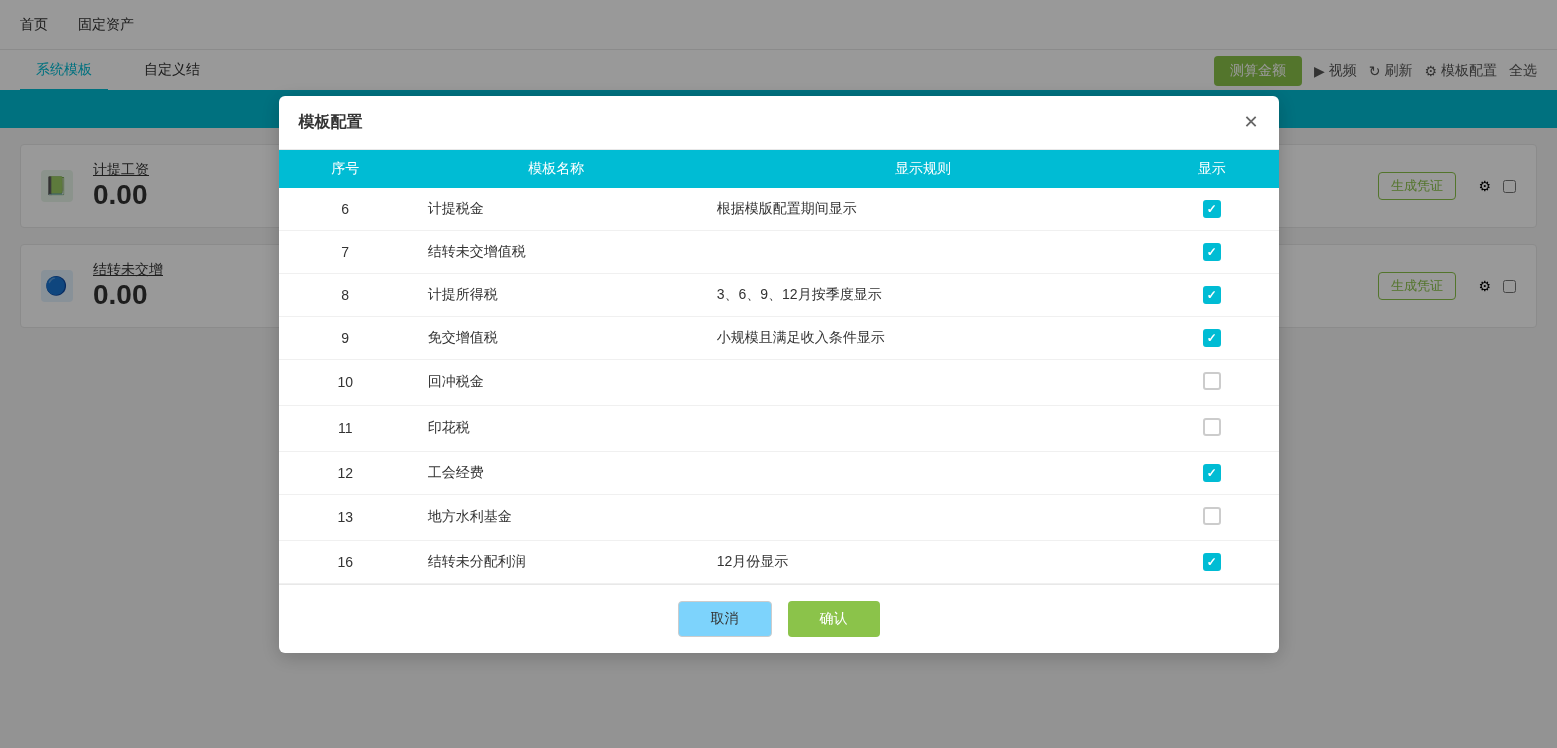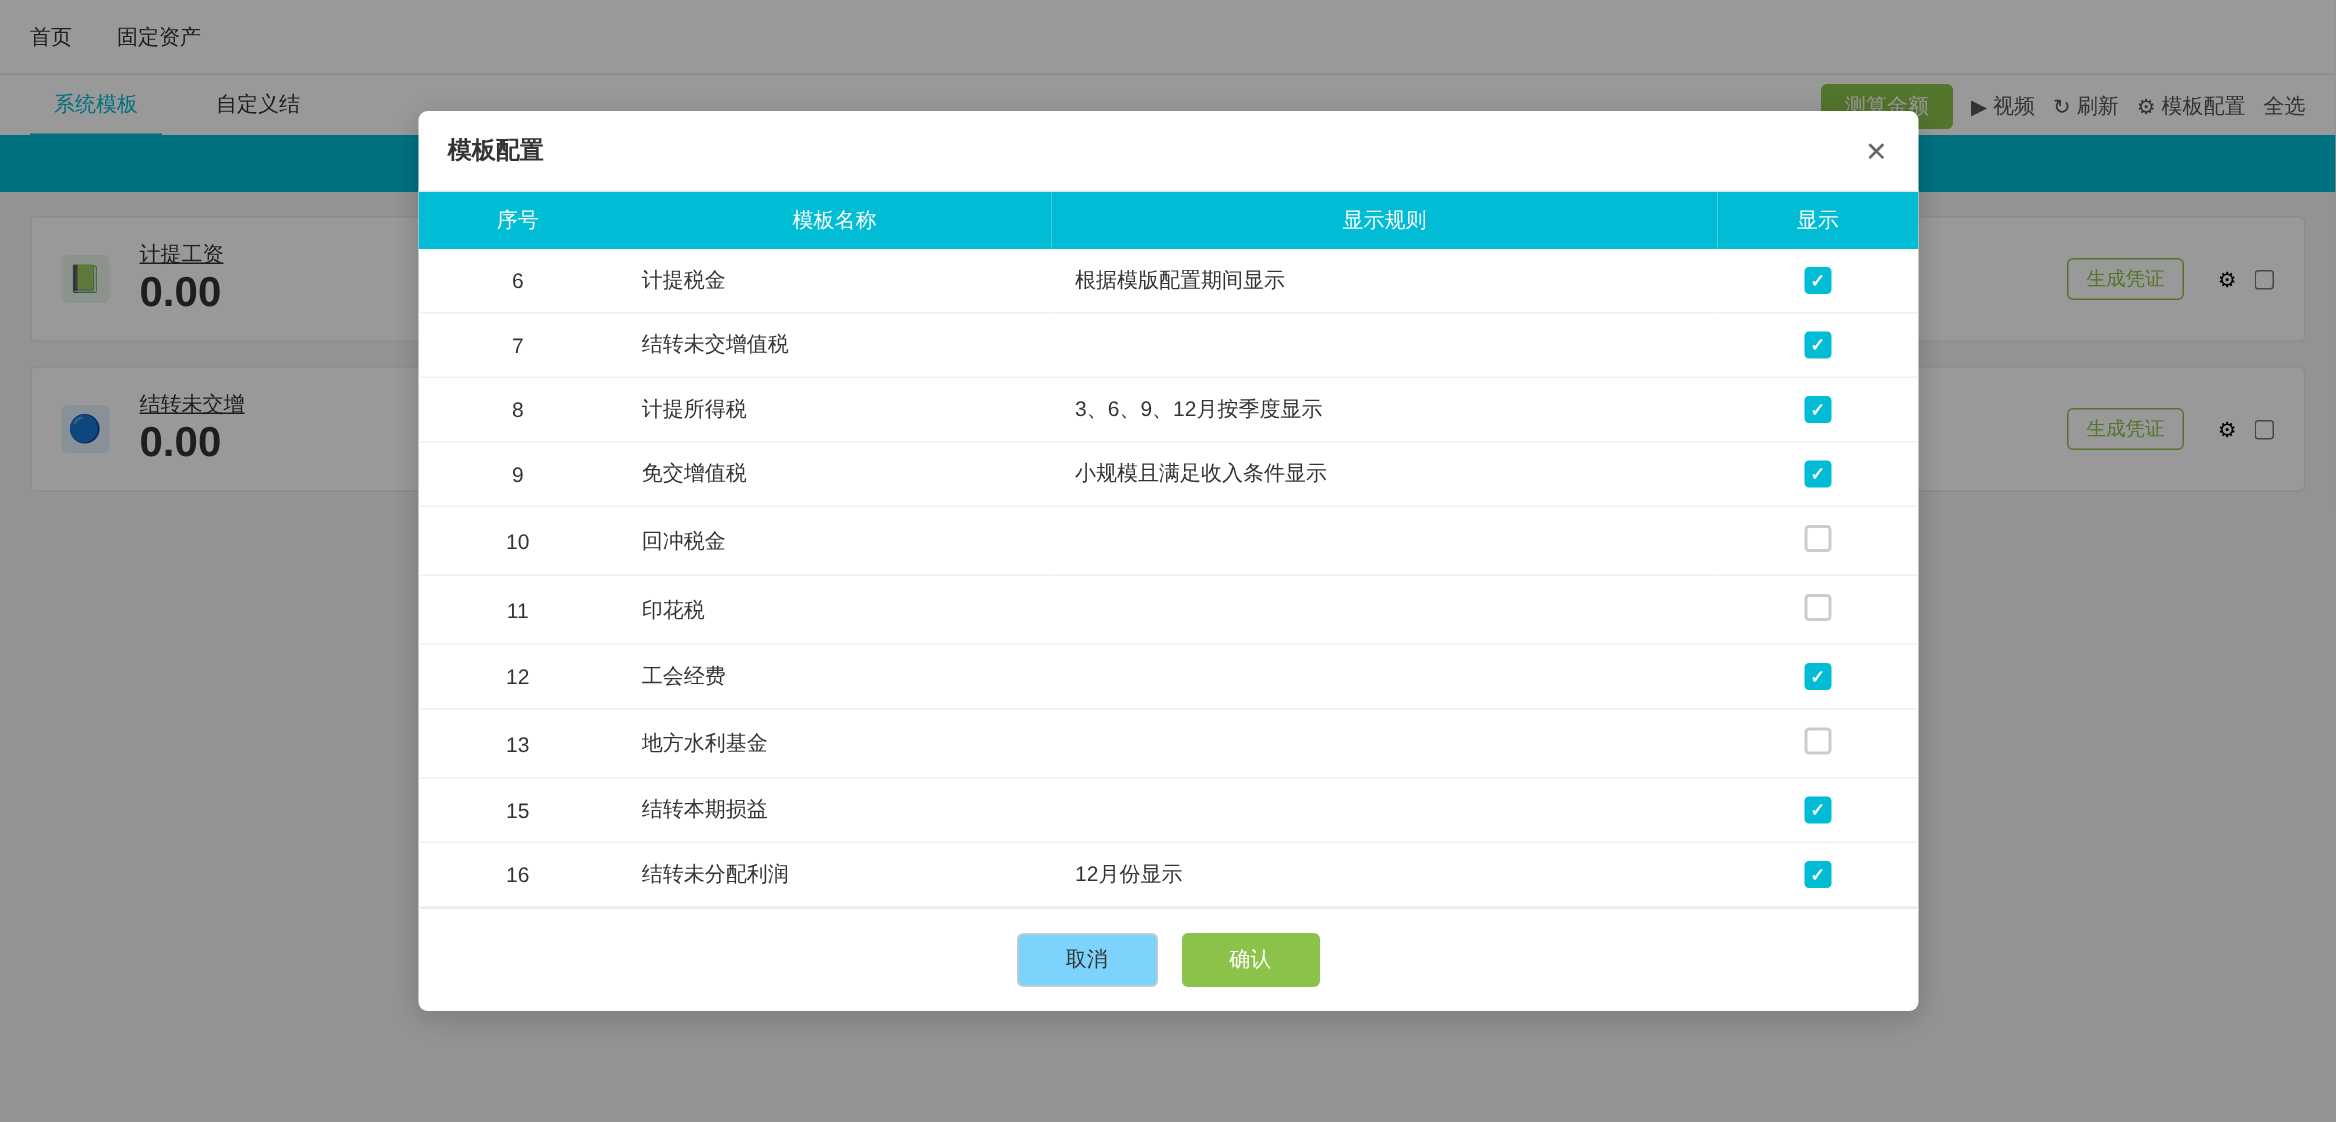--- a/index.html
+++ b/index.html
@@ -415,26 +415,20 @@
               <td></td>
               <td style="text-align: center;"><div class="custom-checkbox checked"></div></td>
             </tr>
             <tr>
               <td>13</td>
               <td>地方水利基金</td>
               <td></td>
               <td style="text-align: center;"><div class="custom-checkbox"></div></td>
             </tr>
             <tr>
-              <td>15</td>
-              <td>结转本期损益</td>
-              <td></td>
-              <td style="text-align: center;"><div class="custom-checkbox checked"></div></td>
-            </tr>
-            <tr>
               <td>16</td>
               <td>结转未分配利润</td>
               <td>12月份显示</td>
               <td style="text-align: center;"><div class="custom-checkbox checked"></div></td>
             </tr>
           </tbody>
       </table>
     </div>
 
     <div class="modal-footer">

